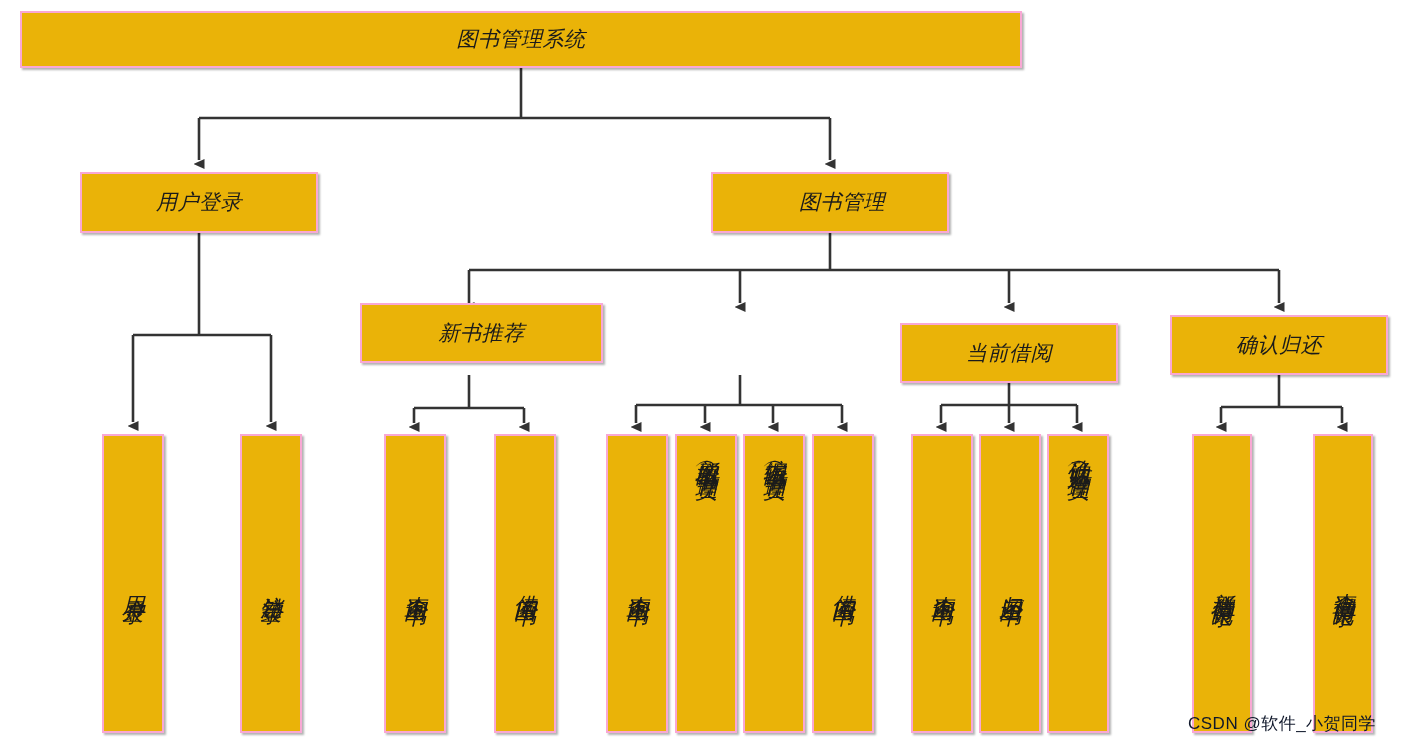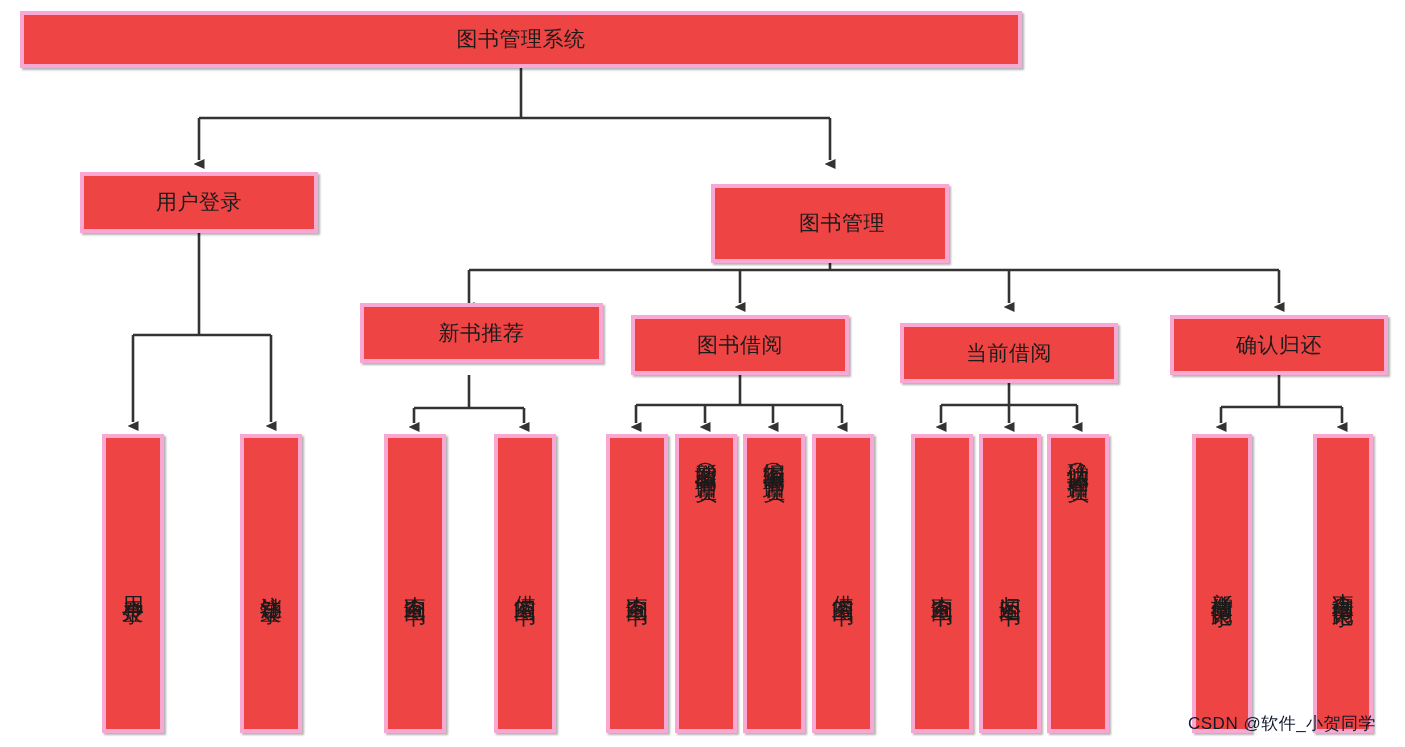--- a/index.html
+++ b/index.html
@@ -24,27 +24,28 @@
   
   #connectors {
     position: absolute;
     left: 0; top: 0;
     width: 1405px;
     height: 747px;
   }
   .node {
     position: absolute;
     box-sizing: border-box;
-    background: #ef4444;
-    border: 4px solid #f9a8d4;
+    background: #eab308;
+    border: 2px solid #f9a8d4;
     box-shadow: 2px 2px 2px rgba(0,0,0,0.30);
     display: flex;
     align-items: center;
     justify-content: center;
     z-index: 2;
+    font-style: italic;
   }
   .node-label {
     font-size: 21px;
     line-height: 1.15;
     letter-spacing: 0.5px;
     color: #1b1b1b;
     text-align: center;
     white-space: nowrap;
   }
   
@@ -135,31 +136,28 @@
   </svg>
 
   <div class="node" style="left:20px; top:11px; width:1002px; height:57px;">
     <span class="node-label">图书管理系统</span>
   </div>
 
   <div class="node" style="left:80px; top:172px; width:238px; height:61px;">
     <span class="node-label">用户登录</span>
   </div>
 
-  <div class="node" style="left:711px; top:184px; width:238px; height:79px;padding-left:24px;">
+  <div class="node" style="left:711px; top:172px; width:238px; height:61px;padding-left:24px;">
     <span class="node-label">图书管理</span>
   </div>
 
   <div class="node" style="left:360px; top:303px; width:243px; height:60px;">
     <span class="node-label">新书推荐</span>
   </div>
 
-  <div class="node" style="left:631px; top:315px; width:218px; height:60px;">
-    <span class="node-label">图书借阅</span>
-  </div>
 
   <div class="node" style="left:900px; top:315px; width:218px; height:60px;margin-top:8px;">
     <span class="node-label">当前借阅</span>
   </div>
 
   <div class="node" style="left:1170px; top:315px; width:218px; height:60px;">
     <span class="node-label">确认归还</span>
   </div>
 
   <div class="node vertical centered" style="left:102px; top:434px; width:62px; height:299px;">

